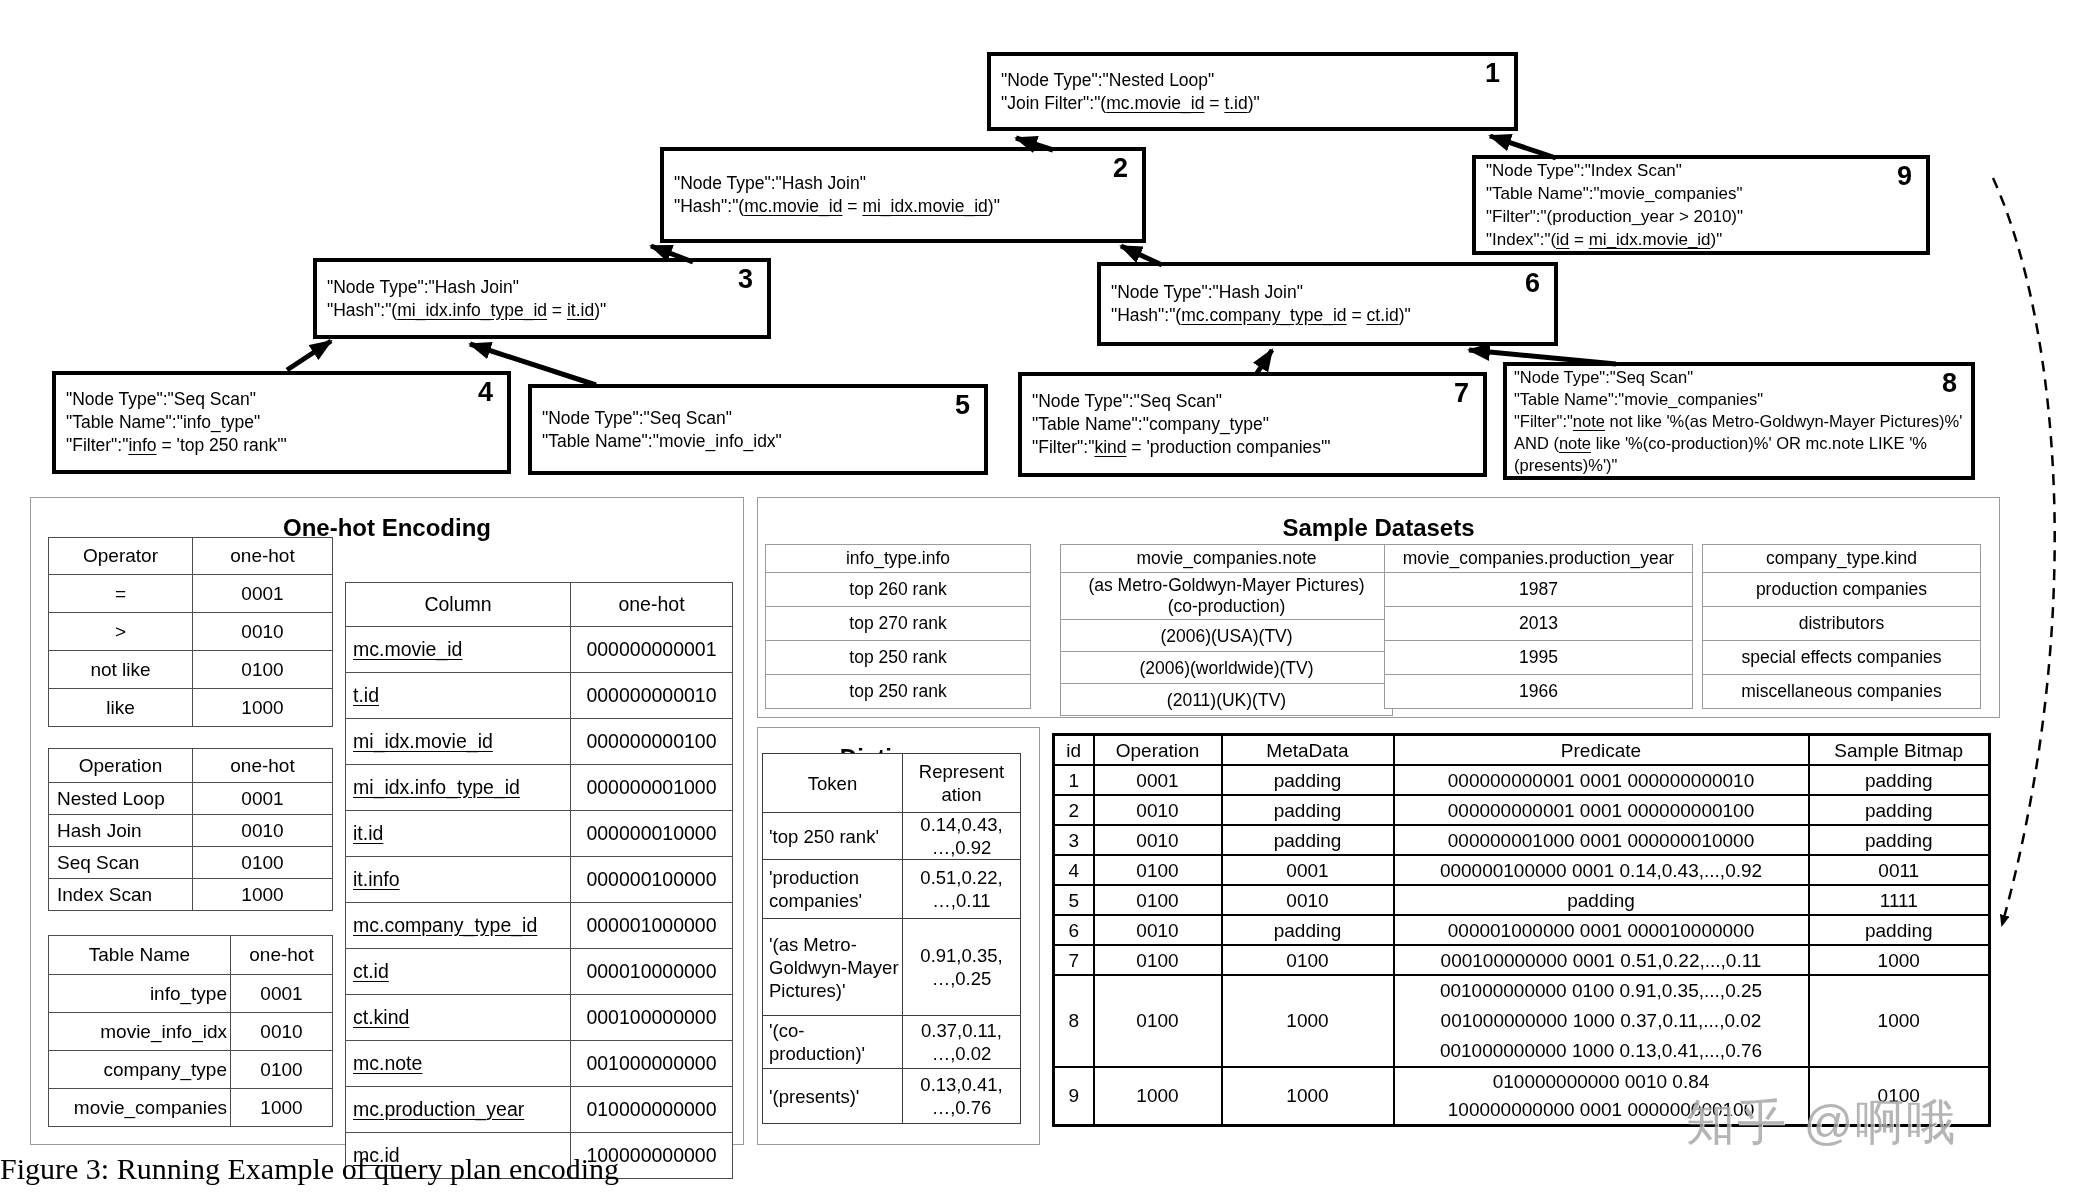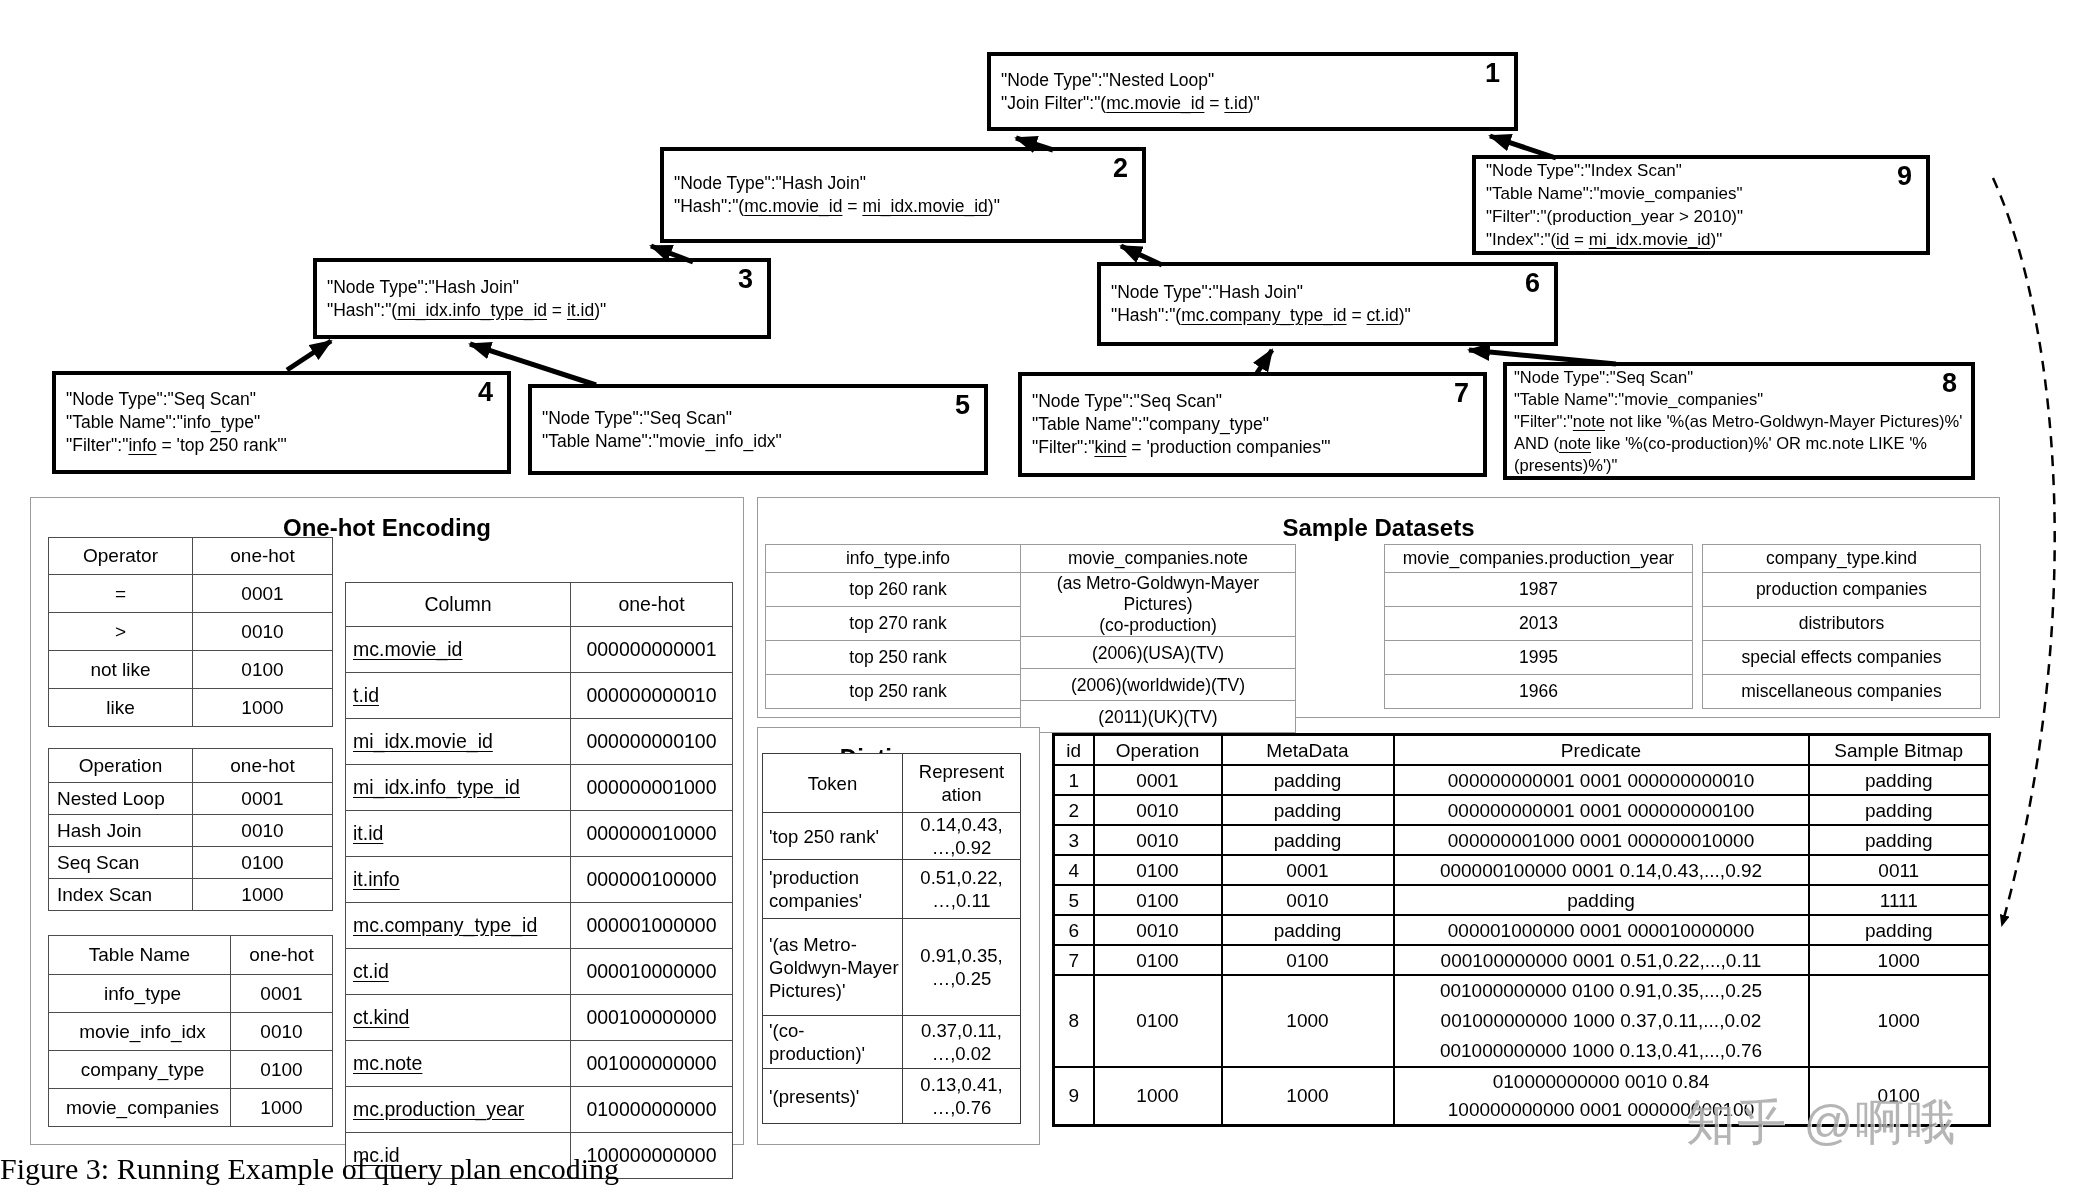--- a/index.html
+++ b/index.html
@@ -24,21 +24,21 @@
   table{border-collapse:collapse;position:absolute;table-layout:fixed;background:#fff;}
   th,td{white-space:pre-line;overflow:hidden;padding:0 3px;}
 
   
   .sm{font-size:19px;border:1.5px solid #4d4d4d;}
   .sm th,.sm td{border:1.3px solid #4d4d4d;text-align:center;font-weight:normal;}
   .t-operator th{height:36px}.t-operator td{height:37px}
   .t-operation th{height:33px}.t-operation td{height:31px}
   .t-operation td:first-child{text-align:left;padding-left:8px;}
   .t-tablename th{height:38px}.t-tablename td{height:37px}
-  .t-tablename td:first-child{text-align:center;padding-left:9px;}
+  .t-tablename td:first-child{text-align:right;padding-left:9px;}
   .t-column{font-size:19.5px;}
   .t-column th{height:43px}.t-column td{height:45px}
   .t-column td:first-child{text-align:left;padding-left:7px;}
 
   
   .samp{font-size:17.5px;border:1.5px solid #9b9b9b;}
   .samp th,.samp td{border:1.5px solid #9b9b9b;text-align:center;font-weight:normal;}
   .samp th{height:27px}.samp td{height:33px}
   .t-note td{height:31px;line-height:20px;}
   .t-note tr.r0 td{height:46px;line-height:21px;}
@@ -336,21 +336,21 @@
         </tr>
         <tr class="r2">
           <td>top 250 rank</td>
         </tr>
         <tr class="r3">
           <td>top 250 rank</td>
         </tr>
       </tbody>
   </table>
 
-  <table class="samp t-note" style="left:1020px;top:544px;width:276px;">
+  <table class="samp t-note" style="left:1060px;top:544px;width:333px;">
     <thead>
         <tr>
           <th>movie_companies.note</th>
         </tr>
       </thead>
     <tbody>
         <tr class="r0">
           <td>(as Metro-Goldwyn-Mayer Pictures)
 (co-production)</td>
         </tr>

